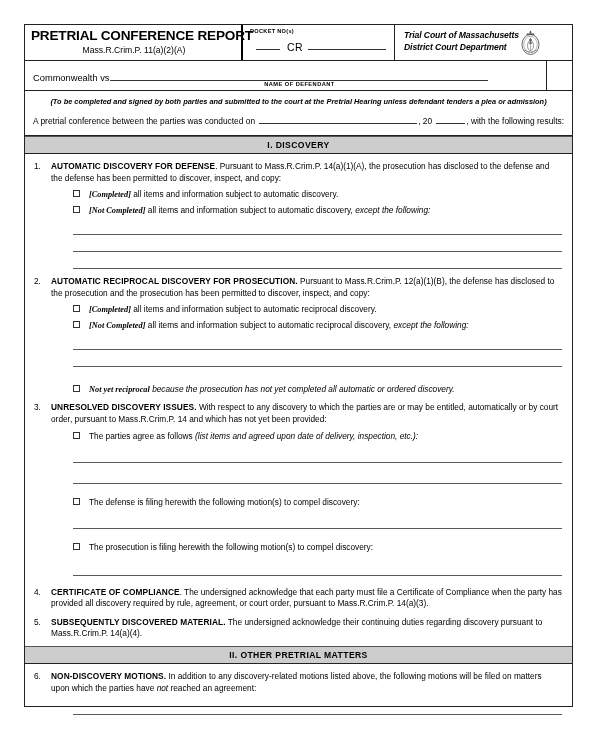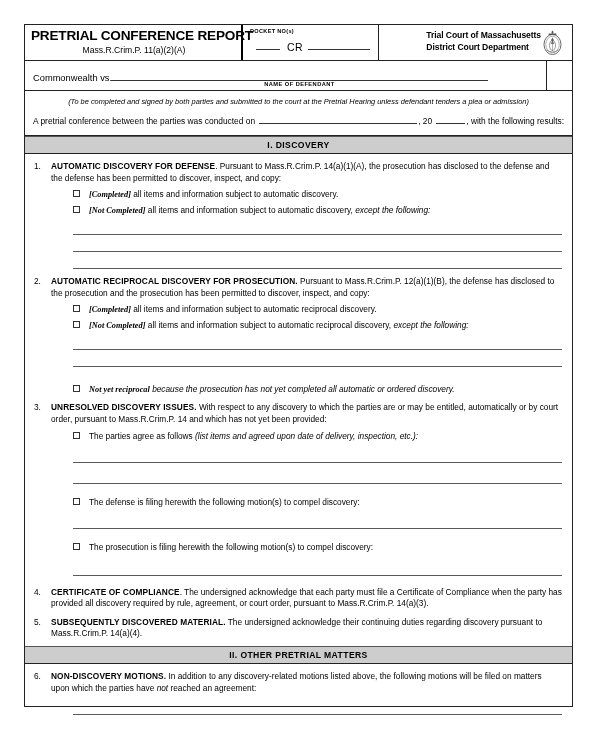--- a/index.html
+++ b/index.html
@@ -58,21 +58,21 @@
     line-height: 15px;
     white-space: nowrap;
   }
   .hdr-title .t2 {
     font-size: 8.6px;
     line-height: 12px;
     margin-top: 1px;
     white-space: nowrap;
   }
   .hdr-docket {
-    width: 136px;
+    width: 152px;
     box-sizing: border-box;
     border-right: 1.2px solid #222;
     padding: 3px 6px 0 7px;
     position: relative;
   }
   .hdr-docket .lbl {
     font-size: 5.6px;
     letter-spacing: 0.3px;
     font-weight: bold;
     line-height: 7px;
@@ -97,21 +97,22 @@
     border-bottom: 1px solid #333;
     height: 1px;
     margin: 0 2px 3px 5px;
   }
   .hdr-court {
     flex: 1;
     box-sizing: border-box;
     padding: 5px 4px 0 9px;
     display: flex;
     align-items: flex-start;
-    justify-content: flex-end;
+    justify-content: flex-start;
+    font-style: italic;
   }
   .hdr-court .ctext {
     font-size: 8.6px;
     font-weight: bold;
     line-height: 11.5px;
     letter-spacing: -0.1px;
   }
   .seal {
     width: 23px;
     height: 28px;
@@ -159,20 +160,21 @@
     border-bottom: 1.2px solid #222;
     padding: 6px 8px 7px 8px;
     box-sizing: border-box;
     height: 45px;
   }
   .intro-note {
     font-size: 7.4px;
     font-style: italic;
     text-align: center;
     line-height: 10px;
+    font-weight: bold;
   }
   .intro-line {
     font-size: 8.4px;
     margin-top: 7px;
     display: flex;
     align-items: baseline;
     white-space: nowrap;
   }
   .blank-md {
     display: inline-block;

